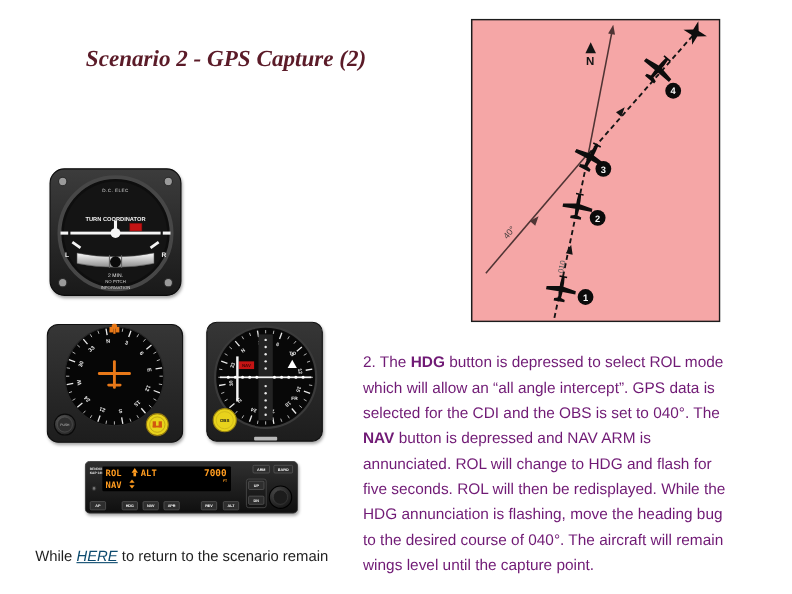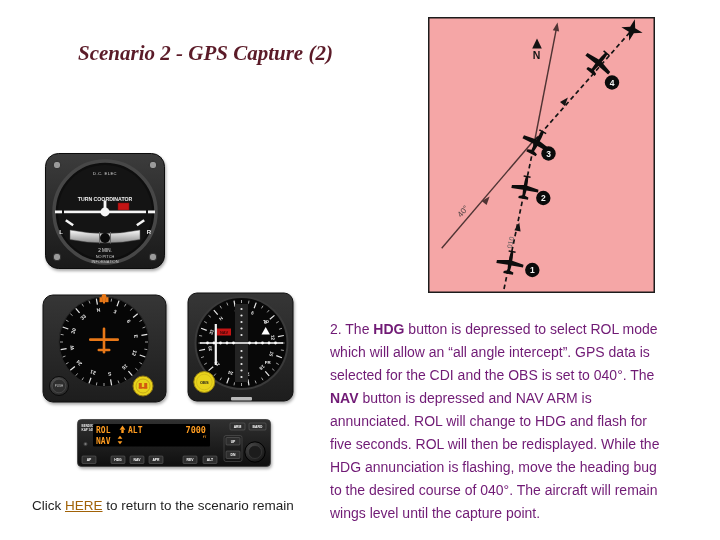--- a/index.html
+++ b/index.html
@@ -10,21 +10,21 @@
   #diagram-wrap{position:absolute;left:428px;top:17px;}
   .inst{position:absolute;filter:drop-shadow(1.5px 2.5px 1.5px rgba(0,0,0,0.35));}
   #tc{left:44px;top:152px;}
   #hsi{left:42px;top:294px;}
   #cdi{left:187px;top:292px;}
   #ap{left:77px;top:419px;}
   #para{position:absolute;left:330px;top:299px;width:340px;font-size:14px;line-height:23px;
         color:#701a75;margin-top:19px;}
   #para b{font-weight:bold;}
   #footer{position:absolute;left:32px;top:498px;font-size:13.5px;color:#1f1f1f;}
-  #footer a{color:#a16207;text-decoration:underline;cursor:pointer;}
+  #footer a{color:#0c4a6e;text-decoration:underline;cursor:pointer;font-style:italic;}
   svg{display:block;}
   svg text{font-family:"Liberation Sans",sans-serif;}
   .seg{font-family:"DejaVu Sans Mono",monospace;font-weight:bold;fill:#FF9C20;}
   .btn-label{fill:#ffffff;font-size:3.4px;font-weight:bold;text-anchor:middle;}
   .btn-box{fill:#2e2e2e;stroke:#6a6a6a;stroke-width:0.5;}
 </style>
 </head>
 <body>
 
 <div id="slide">
@@ -416,15 +416,15 @@
       </g>
       <g>
         <circle cx="178" cy="33" r="10.2" fill="url(#knobg2)" stroke="#000"></circle>
         <circle cx="178" cy="33" r="6.5" fill="#1c1c1c" stroke="#444" stroke-width="0.5"></circle>
       </g>
     </svg>
   </div>
 
   <div id="para"><span>2. The </span><b>HDG</b><span> button is depressed to select ROL mode which will allow an “all angle intercept”. GPS data is selected for the CDI and the OBS is set to 040°. The </span><b>NAV</b><span> button is depressed and NAV ARM is annunciated. ROL will change to HDG and flash for five seconds. ROL will then be redisplayed. While the HDG annunciation is flashing, move the heading bug to the desired course of 040°. The aircraft will remain wings level until the capture point.</span></div>
 
-  <div id="footer"><span>Click </span><a href="#">HERE</a><span> to return to the scenario remain</span></div>
+  <div id="footer"><span>While </span><a href="#">HERE</a><span> to return to the scenario remain</span></div>
 
 </div>
 
 </body></html>

